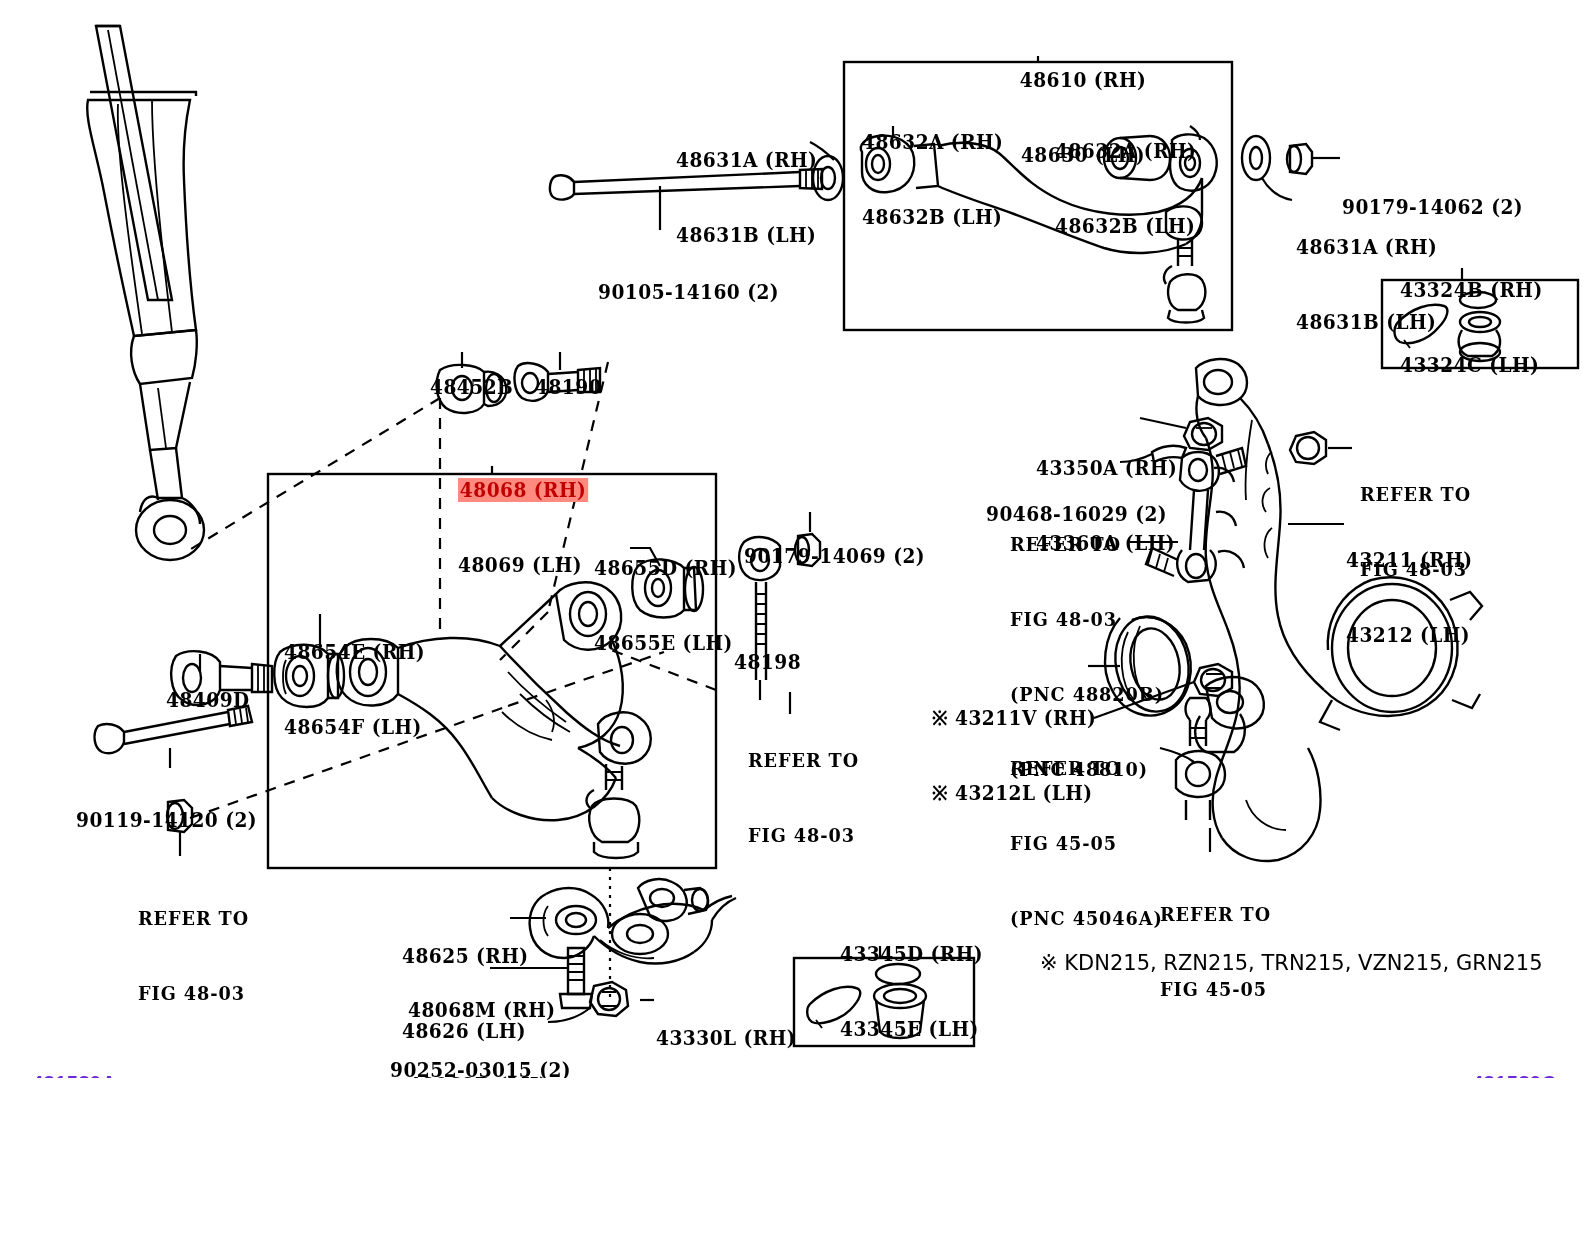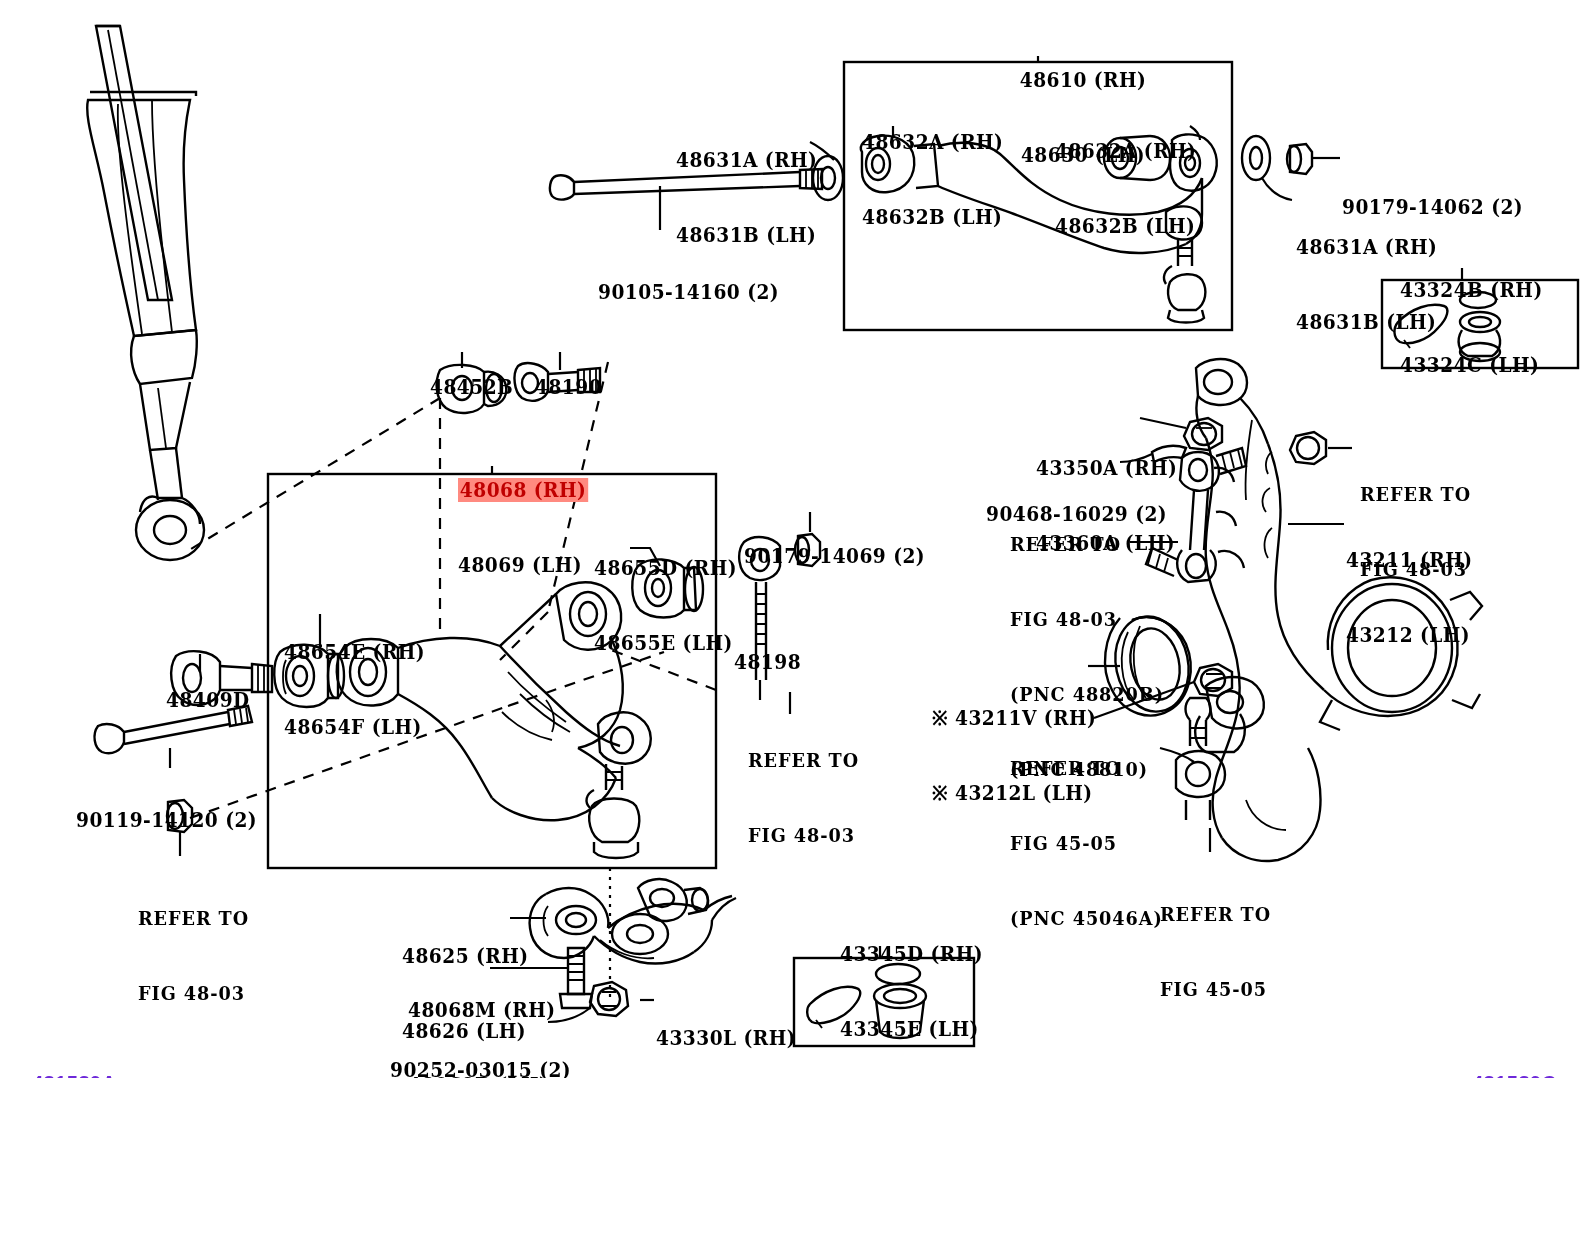--- a/index.html
+++ b/index.html
@@ -546,20 +546,21 @@
     <div>REFER TO</div>
     <div>FIG 45-05</div>
     <div>(PNC 45046A)</div>
   </div>
 
   <div class="lbl refer" style="left:1160px;top:852px;">
     <div>REFER TO</div>
     <div>FIG 45-05</div>
   </div>
 
+  <div class="note-sans" style="left:1040px;top:951px;">※ KDN215, RZN215, TRN215, VZN215, GRN215</div>
 
   <div class="figcode" style="left:32px;top:1072px;">481589A</div>
   <div class="figcode" style="left:1472px;top:1072px;">481589C</div>
 
   <div id="banner">
     
   </div>
 
 </div>
 

